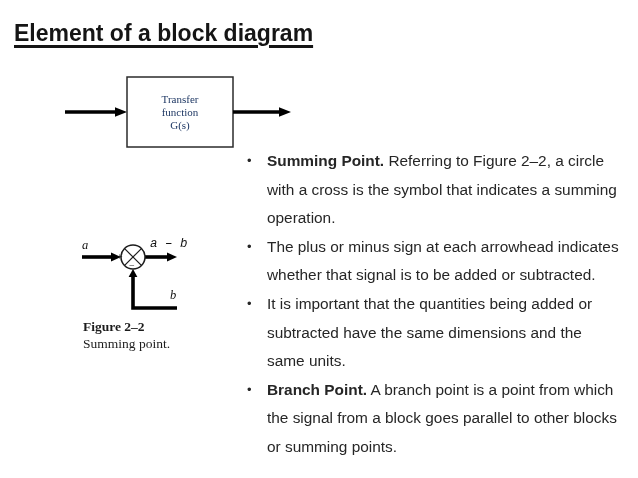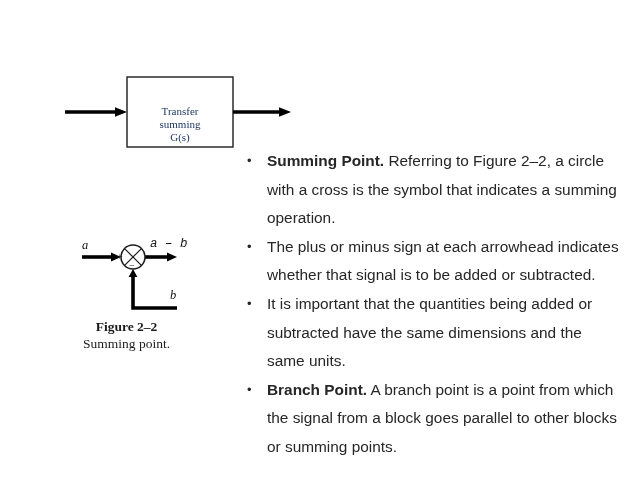--- a/index.html
+++ b/index.html
@@ -22,41 +22,40 @@
   }
   
   .abs{position:absolute;}
   
   .tf-label{
     position:absolute;left:127px;top:77px;width:106px;height:70px;
     display:flex;flex-direction:column;align-items:center;justify-content:center;
     font-family:"Liberation Serif",serif;
     font-size:11px;line-height:13px;color:#1f3864;
     text-align:center;
-    margin-top:12px;
   }
   .tf-label .gain{}
   
   .sig-label{
     position:absolute;
     font-family:"Liberation Serif",serif;
     font-style:italic;font-size:12.5px;color:#111111;
     white-space:nowrap;
   }
   .sign-label{
     position:absolute;
     font-family:"Liberation Serif",serif;
     font-size:10px;color:#111111;line-height:10px;
   }
   .fig-caption{
     position:absolute;left:83px;top:318px;
     font-family:"Liberation Serif",serif;
     font-size:13.5px;line-height:17px;color:#1c1c1c;
   }
-  .fig-caption .cap-title{font-weight:700;text-align:center;}
+  .fig-caption .cap-title{font-weight:700;}
   
   .bullets{
     position:absolute;left:240px;top:147px;width:382px;
     margin:0;padding:0;list-style:none;
     font-size:15.4px;line-height:28.6px;color:#262626;
   }
   .bullets li{
     position:relative;
     padding-left:27px;
     margin:0;
@@ -66,33 +65,34 @@
     font-size:13px;
   }
   .bullets .lead{font-weight:700;}
   svg{display:block;}
 </style>
 </head>
 <body>
 
 <div class="slide">
 
+  <h1 class="title">Element of a block diagram</h1>
 
   <div class="abs" style="left:55px;top:70px;width:245px;height:82px;">
     <svg width="245" height="82" viewBox="0 0 245 82">
       <line x1="10" y1="42" x2="62" y2="42" stroke="#000" stroke-width="3.6"></line>
       <polygon points="60,37.3 60,46.7 72,42" fill="#000"></polygon>
       <rect x="72" y="7" width="106" height="70" fill="#ffffff" stroke="#2b2b2b" stroke-width="1.5"></rect>
       <line x1="178" y1="42" x2="224" y2="42" stroke="#000" stroke-width="3.6"></line>
       <polygon points="224,37.3 224,46.7 236,42" fill="#000"></polygon>
     </svg>
   </div>
   <div class="tf-label">
     <span>Transfer</span>
-    <span>summing</span>
+    <span>function</span>
     <span class="gain">G(s)</span>
   </div>
 
   <div class="abs" style="left:75px;top:228px;width:115px;height:88px;">
     <svg width="115" height="88" viewBox="0 0 115 88">
 
       <line x1="7" y1="29" x2="36" y2="29" stroke="#000" stroke-width="3.6"></line>
       <polygon points="36,24.6 36,33.4 46,29" fill="#000"></polygon>
 
       <line x1="70" y1="29" x2="92" y2="29" stroke="#000" stroke-width="3.6"></line>

